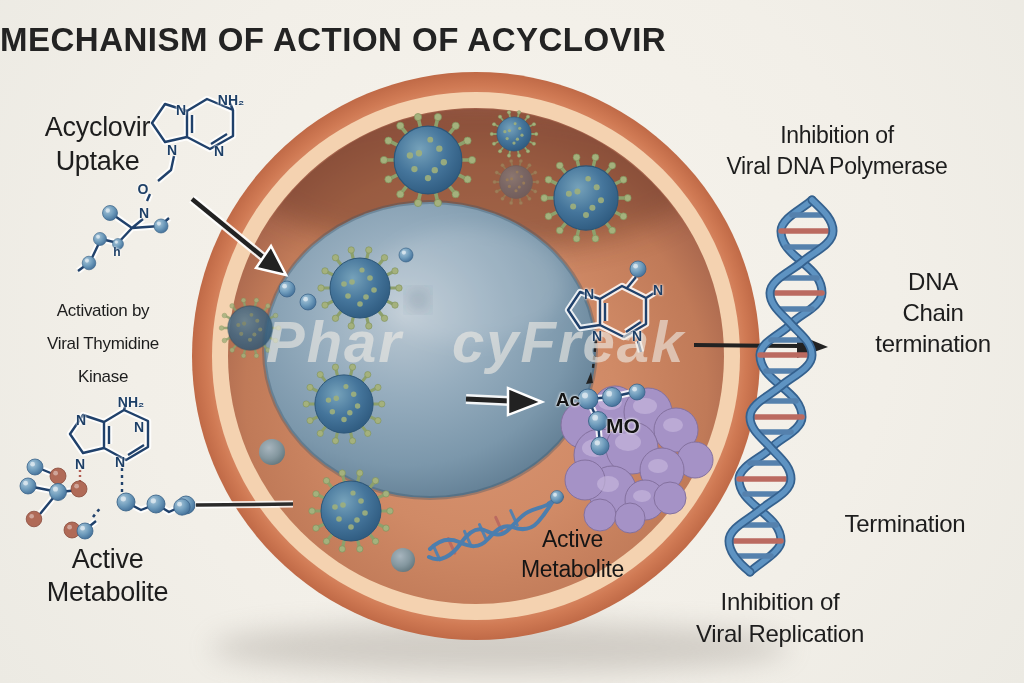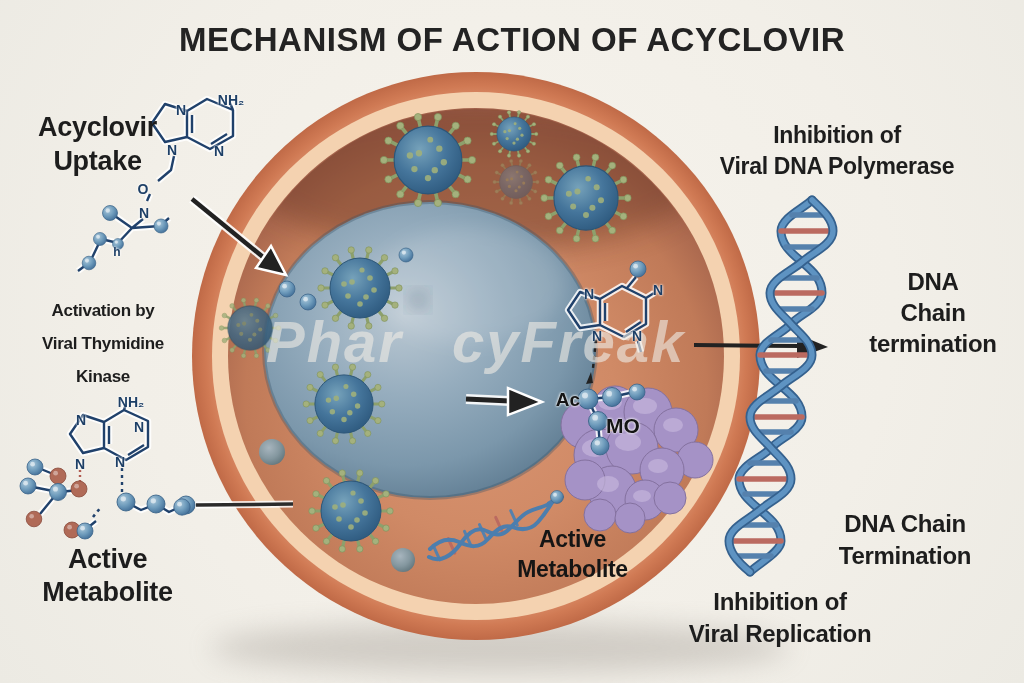--- a/index.html
+++ b/index.html
@@ -6,23 +6,23 @@
   .canvas{
     position:relative;width:1024px;height:683px;overflow:hidden;
     background:radial-gradient(circle at 50% 45%, #f6f3ec 0%, #f2efe8 60%, #eceae3 100%);
     font-family:"Liberation Sans", sans-serif;
   }
   svg.scene{position:absolute;left:0;top:0;z-index:1;}
   .wm{position:absolute;z-index:5;font-style:italic;font-weight:bold;
       font-size:58px;color:rgba(237,234,227,0.62);letter-spacing:2px;
       font-family:"Liberation Sans",sans-serif;pointer-events:none;}
   .lbl{position:absolute;z-index:10;text-align:center;color:#1d1d1d;
-       font-weight:700;letter-spacing:-0.3px;}
+       font-weight:400;letter-spacing:-0.3px;}
   .lbl div{white-space:nowrap;}
-  .title{position:absolute;z-index:10;width:100%;text-align:center;
+  .title{position:absolute;z-index:10;width:100%;
          font-weight:bold;color:#232323;font-size:33px;letter-spacing:0.5px;}
   .cl{position:absolute;z-index:9;transform:translate(-50%,-50%);
       color:#1d3f66;font-weight:bold;font-size:14px;
       text-shadow:0 0 3px #fff,0 0 2px #fff;white-space:nowrap;}
   .cl.big{color:#141414;font-size:19px;}
 </style>
 </head>
 <body>
 
 <div class="canvas">
@@ -377,21 +377,20 @@
   <div>Viral DNA Polymerase</div>
 </div>
 
 <div class="lbl" style="left:848px;top:266px;width:170px;font-size:24px;line-height:31px">
   <div>DNA</div>
   <div>Chain</div>
   <div>termination</div>
 </div>
 
 <div class="lbl" style="left:810px;top:508px;width:190px;font-size:24px;line-height:32px">
-  <div>DNA Chain</div>
   <div>Termination</div>
 </div>
 
 <div class="lbl" style="left:685px;top:586px;width:190px;font-size:24px;line-height:32px">
   <div>Inhibition of</div>
   <div>Viral Replication</div>
 </div>
 
 <span class="cl" style="left:231px;top:100px">NH₂</span>
 <span class="cl" style="left:181px;top:110px">N</span>

